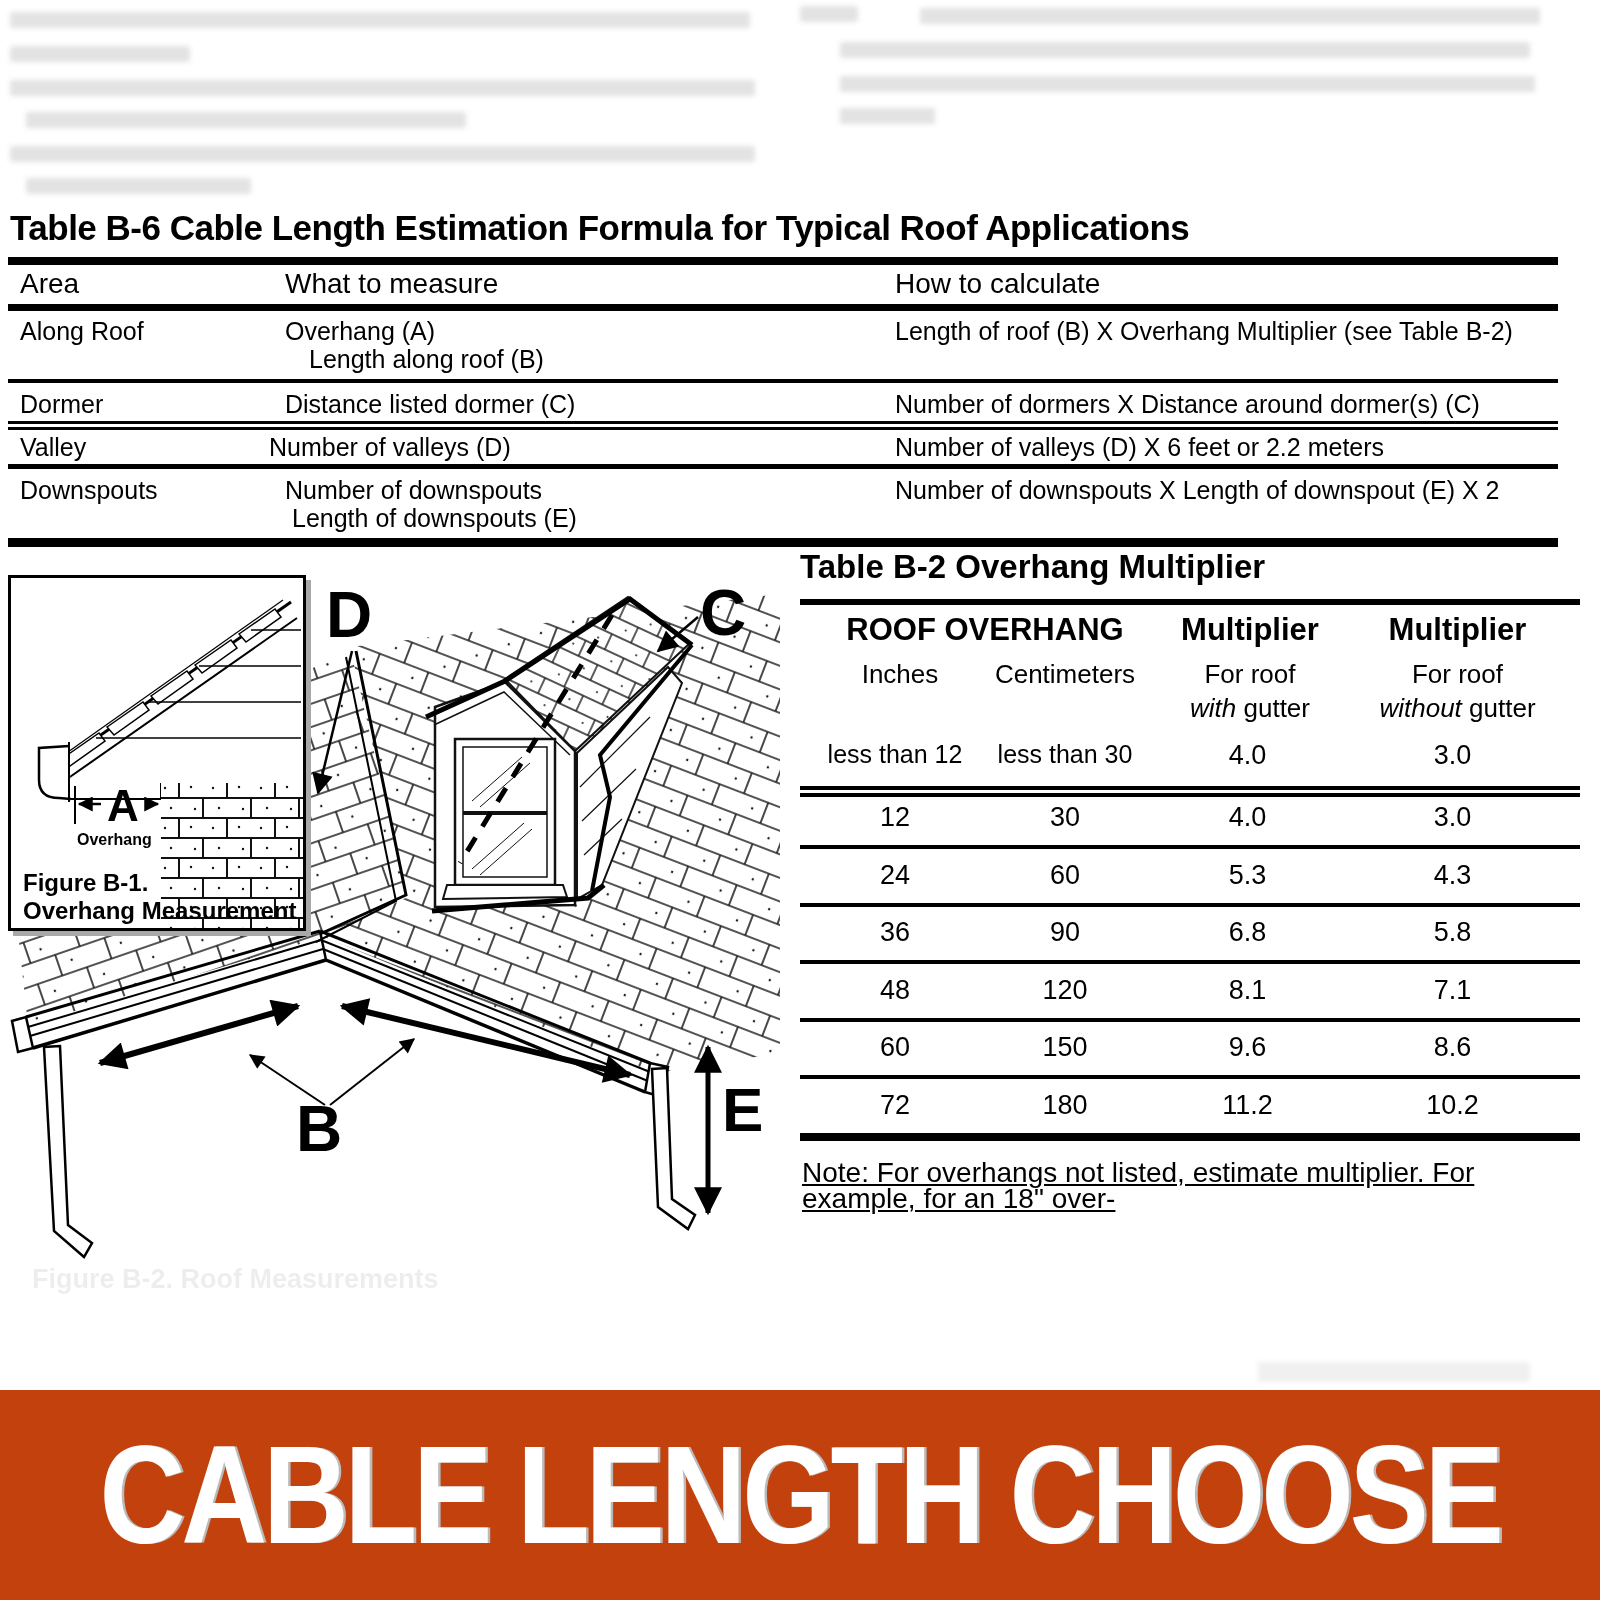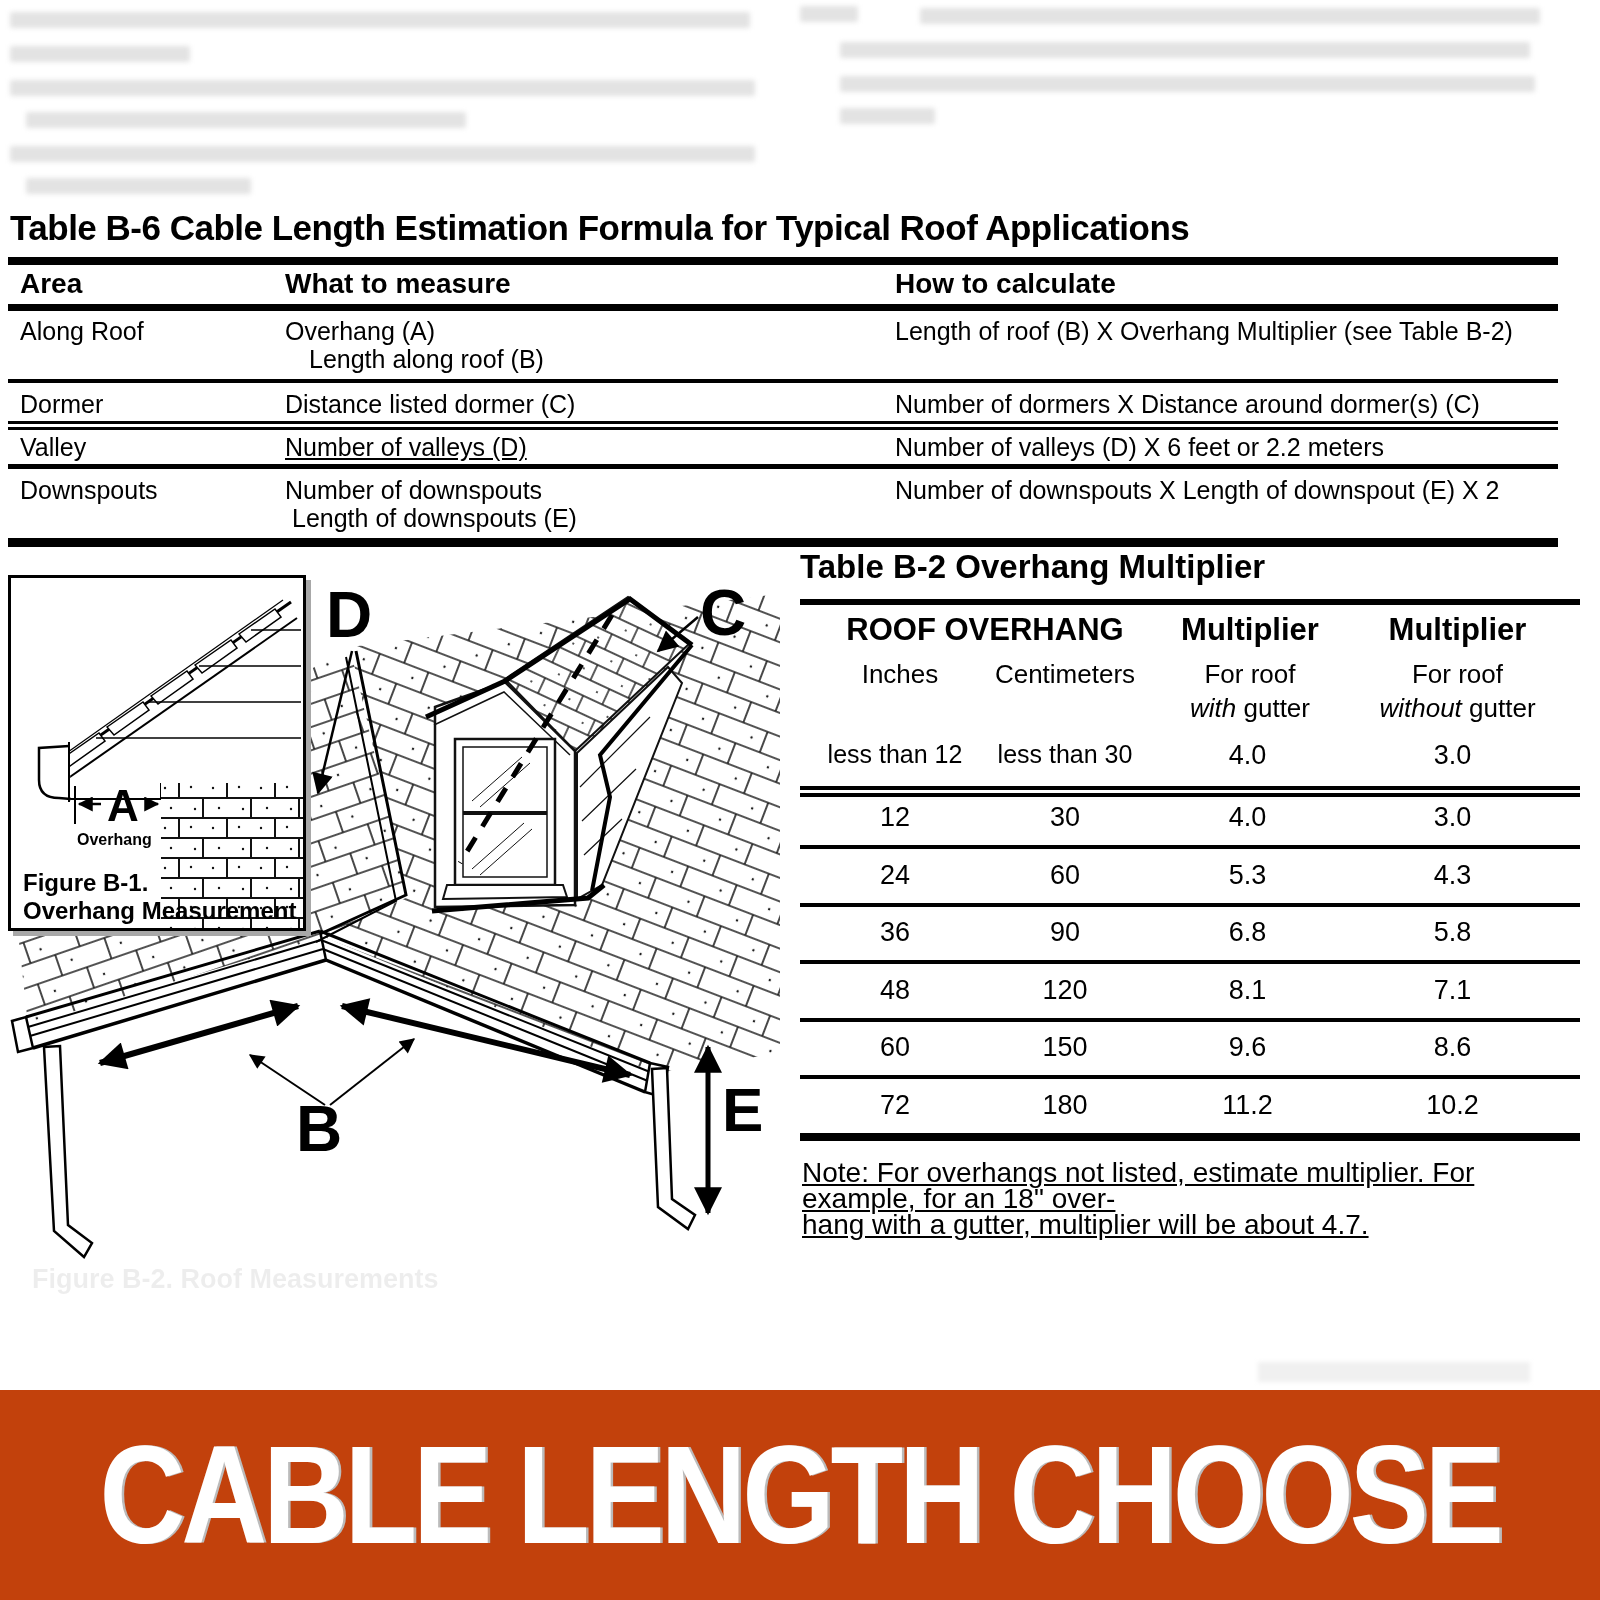--- a/index.html
+++ b/index.html
@@ -6,21 +6,21 @@
   body{width:1600px;height:1600px;position:relative;background:#fff;color:#000;
        font-family:"Liberation Sans",sans-serif;overflow:hidden;}
   .abs{position:absolute;}
   
   .fbar{position:absolute;height:16px;background:#e3e3e3;filter:blur(2.5px);border-radius:2px;}
   
   .rule{position:absolute;background:#000;}
   .rule-double{position:absolute;background:linear-gradient(#000 0 34%,#fff 34% 66%,#000 66% 100%);}
   
   .b1-title{font-size:35px;font-weight:bold;letter-spacing:-0.5px;white-space:nowrap;}
-  .b1-hdr{font-size:28px;font-weight:bold;white-space:nowrap;}
+  .b1-hdr{font-size:28px;font-weight:normal;white-space:nowrap;}
   .b1-cell{font-size:25px;white-space:nowrap;}
   
   .b2-title{font-size:33px;font-weight:bold;white-space:nowrap;}
   .b2-grouphdr{font-size:31px;font-weight:bold;text-align:center;}
   .b2-colhdr{font-size:31px;font-weight:bold;text-align:center;}
   .b2-sub{font-size:26px;text-align:center;}
   .b2-row{position:absolute;left:810px;width:760px;display:flex;}
   .b2-c1{width:170px;text-align:center;}
   .b2-c2{width:170px;text-align:center;}
   .b2-c3{width:195px;text-align:center;}
@@ -72,21 +72,21 @@
   <div class="abs b1-cell" style="left:285px;top:345px;margin-left:24px;">Length along roof (B)</div>
   <div class="abs b1-cell" style="left:895px;top:317px;">Length of roof (B) X Overhang Multiplier (see Table B-2)</div>
   <div class="rule" style="left:8px;top:379px;width:1550px;height:4px;"></div>
 
   <div class="abs b1-cell" style="left:20px;top:390px;">Dormer</div>
   <div class="abs b1-cell" style="left:285px;top:390px;">Distance listed dormer (C)</div>
   <div class="abs b1-cell" style="left:895px;top:390px;">Number of dormers X Distance around dormer(s) (C)</div>
   <div class="rule-double" style="left:8px;top:421px;width:1550px;height:9px;"></div>
 
   <div class="abs b1-cell" style="left:20px;top:433px;">Valley</div>
-  <div class="abs b1-cell" style="left:285px;top:433px;text-decoration:underline;">Number of valleys (D)</div>
+  <div class="abs b1-cell" style="left:269px;top:433px;">Number of valleys (D)</div>
   <div class="abs b1-cell" style="left:895px;top:433px;">Number of valleys (D) X 6 feet or 2.2 meters</div>
   <div class="rule" style="left:8px;top:464px;width:1550px;height:5px;"></div>
 
   <div class="abs b1-cell" style="left:20px;top:476px;">Downspouts</div>
   <div class="abs b1-cell" style="left:285px;top:476px;">Number of downspouts</div>
   <div class="abs b1-cell" style="left:292px;top:504px;">Length of downspouts (E)</div>
   <div class="abs b1-cell" style="left:895px;top:476px;">Number of downspouts X Length of downspout (E) X 2</div>
   <div class="rule" style="left:8px;top:538px;width:1550px;height:9px;"></div>
 </div>
 
@@ -157,21 +157,20 @@
   <div class="b2-row" style="top:1090px;">
     <div class="b2-c1 b2-num">72</div>
     <div class="b2-c2 b2-num">180</div>
     <div class="b2-c3 b2-num">11.2</div>
     <div class="b2-c4 b2-num">10.2</div>
   </div>
   <div class="rule" style="left:800px;top:1133px;width:780px;height:8px;"></div>
 
   <div class="abs b2-note" style="left:802px;top:1160px;width:790px;">
     <span>Note: For overhangs not listed, estimate multiplier. For example, for an 18" over-</span><br>
-    <span>hang with a gutter, multiplier will be about 4.7.</span>
   </div>
 </div>
 
 <svg class="abs" style="left:0;top:555px;" width="780" height="710" viewBox="0 0 780 710">
   <defs>
     <pattern id="shR" width="52" height="44" patternUnits="userSpaceOnUse" patternTransform="rotate(21)">
       <rect width="52" height="44" fill="#fff"></rect>
       <path d="M0,0H52M0,22H52M0,44H52M26,0V22M0,22V44M52,22V44" fill="none" stroke="#1a1a1a" stroke-width="1.6"></path>
       <circle cx="13" cy="11" r="1.2" fill="#1a1a1a"></circle>
         <circle cx="39" cy="33" r="1.2" fill="#1a1a1a"></circle>

